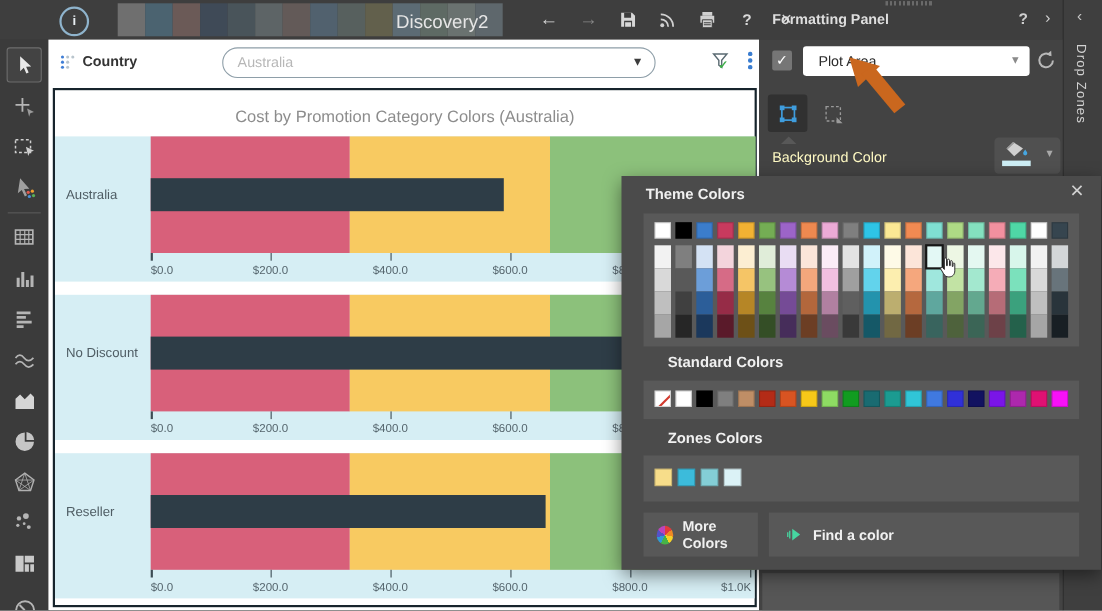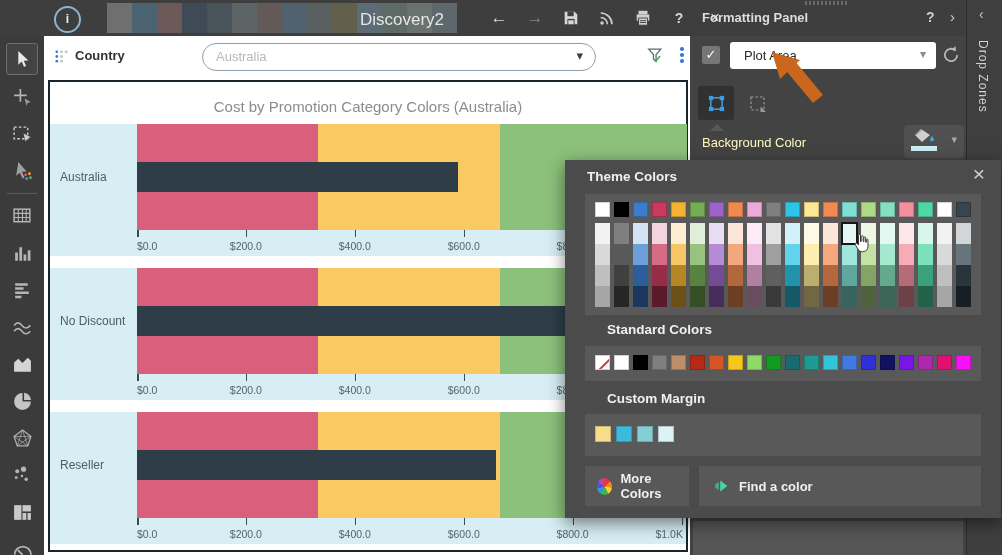--- a/index.html
+++ b/index.html
@@ -559,21 +559,21 @@
           <div class="sw" style="background: rgb(48, 197, 215);"></div>
           <div class="sw" style="background: rgb(64, 121, 224);"></div>
           <div class="sw" style="background: rgb(48, 48, 217);"></div>
           <div class="sw" style="background: rgb(18, 18, 96);"></div>
           <div class="sw" style="background: rgb(122, 21, 232);"></div>
           <div class="sw" style="background: rgb(173, 40, 173);"></div>
           <div class="sw" style="background: rgb(224, 17, 115);"></div>
           <div class="sw" style="background: rgb(247, 17, 247);"></div>
         </div>
       </div>
-    <div class="sec-lbl" style="top:231px">Custom Margin</div>
+    <div class="sec-lbl" style="top:231px">Zones Colors</div>
     <div class="cus-box">
         <div class="row" id="cus-row">
           <div class="sw" style="background: rgb(247, 221, 138);"></div>
           <div class="sw" style="background: rgb(60, 187, 219);"></div>
           <div class="sw" style="background: rgb(132, 206, 214);"></div>
           <div class="sw" style="background: rgb(219, 242, 246);"></div>
         </div>
       </div>
     <div class="pbtn find">
       <span class="findic"><svg viewBox="0 0 20 20" width="18" height="18">

